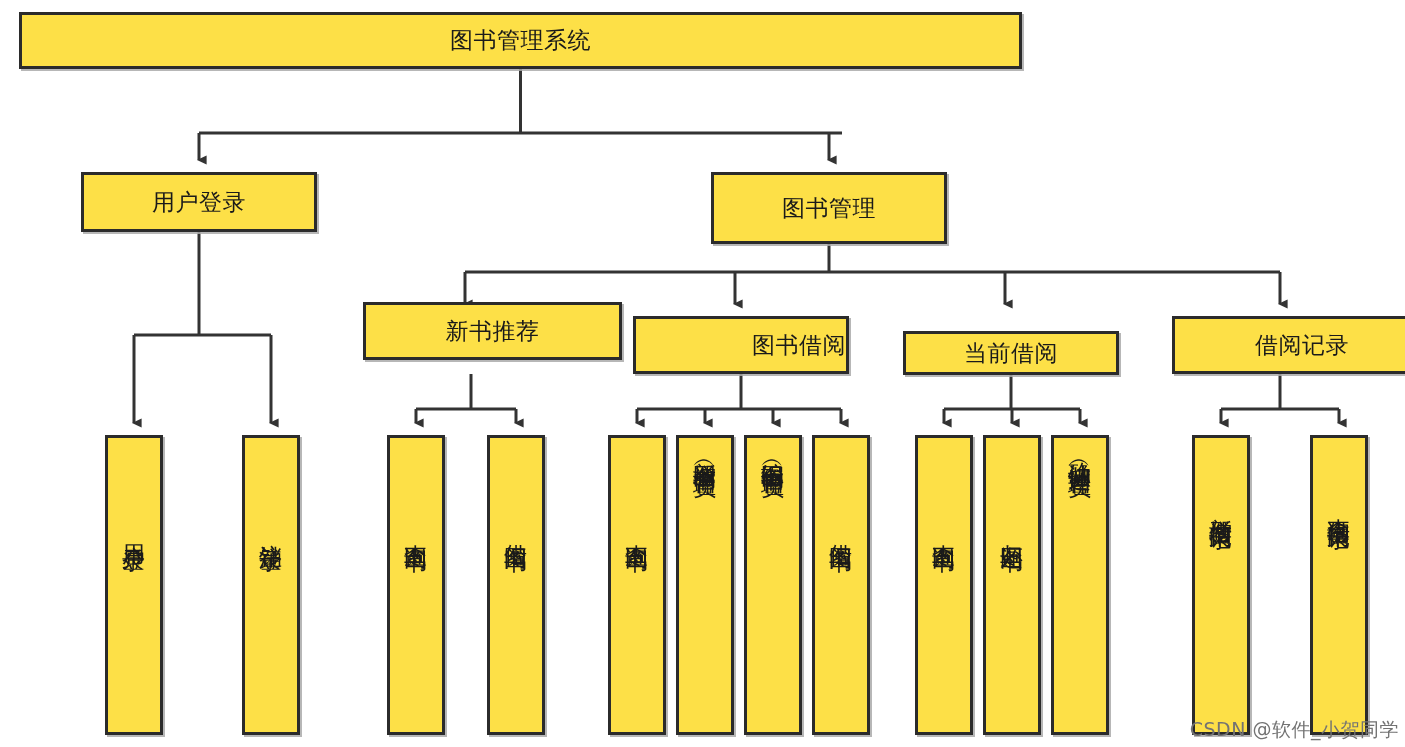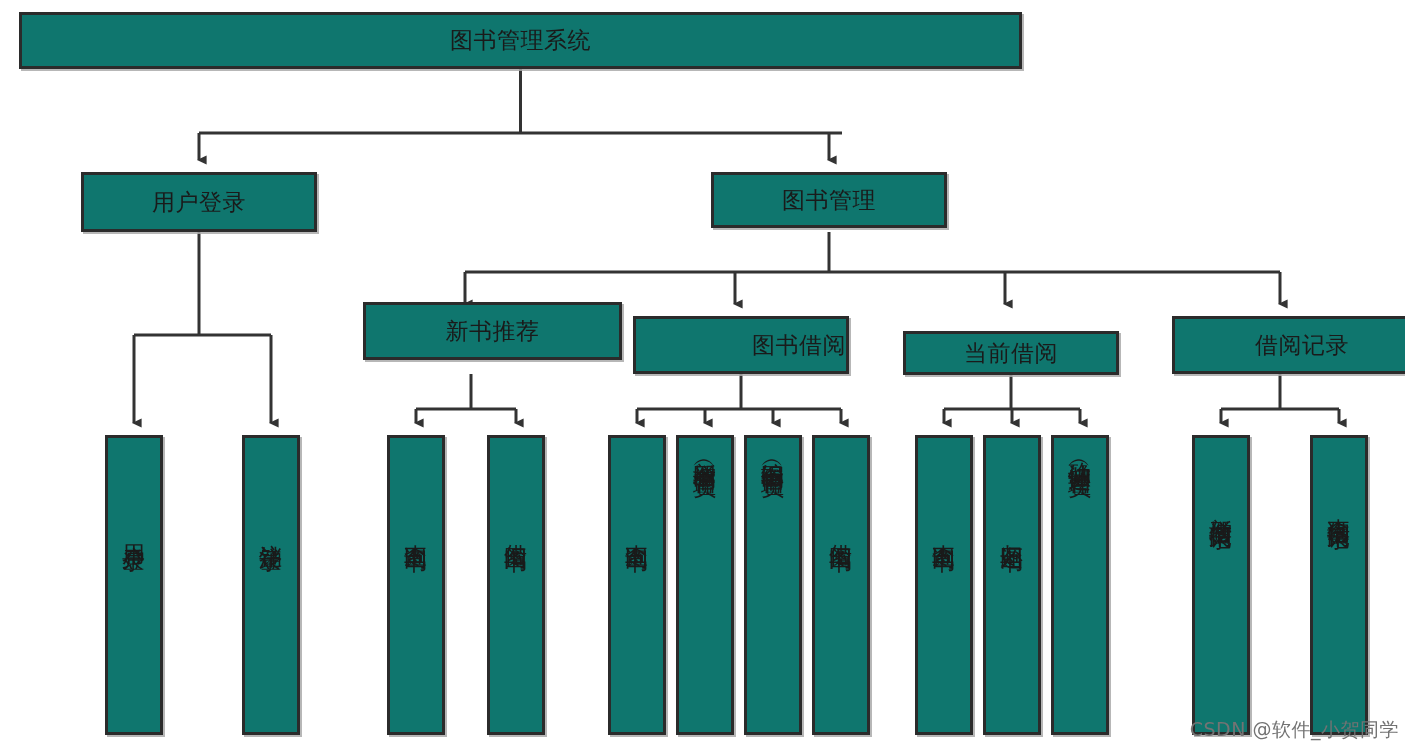--- a/index.html
+++ b/index.html
@@ -18,21 +18,21 @@
   svg#wires {
     position: absolute;
     left: 0; top: 0;
     width: 1405px;
     height: 747px;
     pointer-events: none;
   }
   .node {
     position: absolute;
     box-sizing: border-box;
-    background: #0f766e;
+    background: #fde047;
     border: 3px solid #2b2b2b;
     box-shadow: 2px 2px 0 0 rgba(170,170,170,0.85);
     display: flex;
     align-items: center;
     justify-content: center;
     color: #1a1a1a;
   }
   .node .label {
     font-size: 23px;
     line-height: 1.25;
@@ -119,21 +119,21 @@
       </g>
   </svg>
 
   <div id="nodes-layer">
       <div class="node root" style="left: 19px; top: 12px; width: 1003px; height: 57px;">
         <span class="label">图书管理系统</span>
       </div>
       <div class="node level2" style="left: 81px; top: 172px; width: 236px; height: 60px;">
         <span class="label">用户登录</span>
       </div>
-      <div class="node level2" style="left: 711px; top: 172px; width: 236px; height: 56px;">
+      <div class="node level2" style="left: 711px; top: 172px; width: 236px; height: 72px;">
         <span class="label">图书管理</span>
       </div>
       <div class="node level3" style="left: 363px; top: 302px; width: 259px; height: 58px;">
         <span class="label">新书推荐</span>
       </div>
       <div class="node level3" style="left: 633px; top: 316px; width: 216px; height: 58px; justify-content: flex-end;">
         <span class="label">图书借阅</span>
       </div>
       <div class="node level3" style="left: 903px; top: 331px; width: 216px; height: 44px;">
         <span class="label">当前借阅</span>

